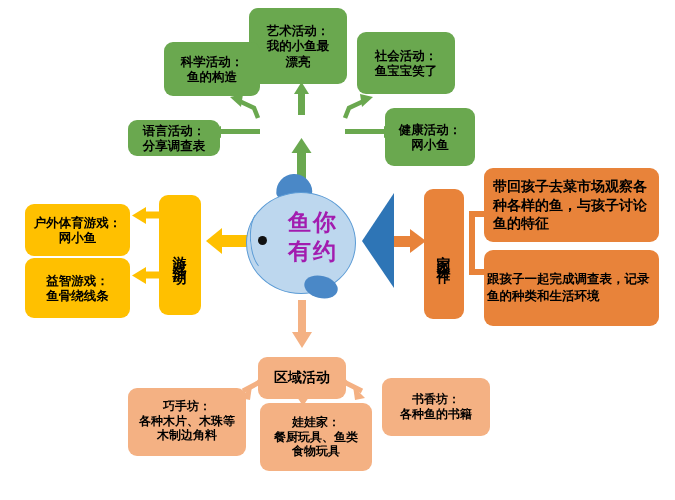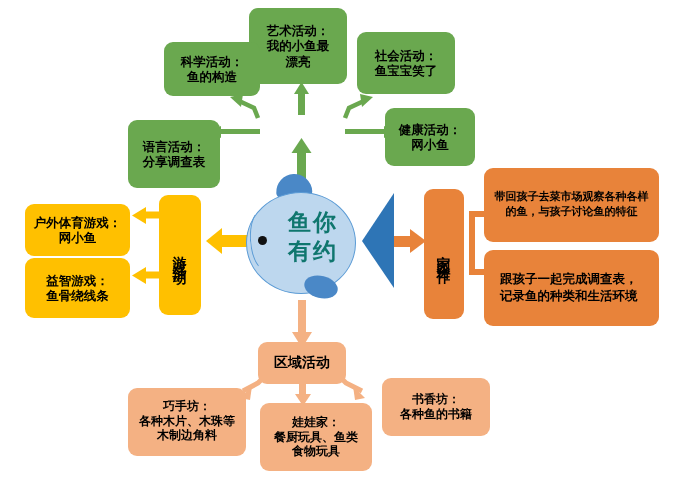--- a/index.html
+++ b/index.html
@@ -55,21 +55,21 @@
     background:#4a88c7;border-radius:50% 50% 40% 40%/70% 70% 30% 30%;
     transform:rotate(-3deg);
   }
   .fish-finBot{
     position:absolute;left:76px;top:108px;width:34px;height:22px;
     background:#4a88c7;border-radius:50%;
     transform:rotate(14deg);
   }
   .fish-text{
     position:absolute;left:46px;top:40px;width:78px;
-    font-size:23px;font-weight:bold;color:#0f766e;line-height:1.25;
+    font-size:23px;font-weight:bold;color:#a21caf;line-height:1.25;
     text-align:center;white-space:pre-line;letter-spacing:2px;
   }
 </style>
 </head>
 <body>
 
 <div id="canvas">
 
   <svg id="wires" viewBox="0 0 675 500">
 
@@ -141,41 +141,41 @@
   <div class="node green" style="left:249px;top:8px;width:98px;height:76px;font-size:12.5px;">艺术活动：
 我的小鱼最
 漂亮</div>
 
   <div class="node green" style="left:164px;top:42px;width:96px;height:54px;font-size:12.5px;">科学活动：
 鱼的构造</div>
 
   <div class="node green" style="left:357px;top:32px;width:98px;height:62px;font-size:12.5px;">社会活动：
 鱼宝宝笑了</div>
 
-  <div class="node green" style="left:128px;top:120px;width:92px;height:68px;font-size:12.5px;">语言活动：
+  <div class="node green" style="left:128px;top:120px;width:92px;height:36px;font-size:12.5px;">语言活动：
 分享调查表</div>
 
   <div class="node green" style="left:385px;top:108px;width:90px;height:58px;font-size:12.5px;">健康活动：
 网小鱼</div>
 
   <div class="node yellow vert" style="left:159px;top:195px;width:42px;height:120px;font-size:14px;">游戏活动</div>
 
   <div class="node yellow" style="left:25px;top:204px;width:105px;height:52px;font-size:12.5px;">户外体育游戏：
 网小鱼</div>
 
   <div class="node yellow" style="left:25px;top:258px;width:105px;height:60px;font-size:12.5px;">益智游戏：
 鱼骨绕线条</div>
 
   <div class="node orange vert" style="left:424px;top:189px;width:40px;height:130px;font-size:14px;">家园合作</div>
 
-  <div class="node orange" style="left:484px;top:168px;width:175px;height:74px;font-size:11px;line-height:1.35;padding:4px 9px;text-align:center;justify-content:flex-start;">带回孩子去菜市场观察各种各样的鱼，与孩子讨论鱼的特征</div>
+  <div class="node orange" style="left:484px;top:168px;width:175px;height:74px;font-size:14px;line-height:1.35;padding:4px 9px;text-align:left;justify-content:flex-start;">带回孩子去菜市场观察各种各样的鱼，与孩子讨论鱼的特征</div>
 
-  <div class="node orange" style="left:484px;top:250px;width:175px;height:76px;font-size:12.5px;line-height:1.35;padding:4px 16px;text-align:left;justify-content:flex-start;">跟孩子一起完成调查表，记录鱼的种类和生活环境</div>
+  <div class="node orange" style="left:484px;top:250px;width:175px;height:76px;font-size:12.5px;line-height:1.35;padding:4px 3px;text-align:left;justify-content:flex-start;">跟孩子一起完成调查表，记录鱼的种类和生活环境</div>
 
-  <div class="node tan" style="left:258px;top:342px;width:88px;height:42px;font-size:14px;">区域活动</div>
+  <div class="node tan" style="left:258px;top:357px;width:88px;height:42px;font-size:14px;">区域活动</div>
 
   <div class="node tan" style="left:128px;top:388px;width:118px;height:68px;font-size:12px;font-family:Liberation Mono, monospace;">巧手坊：
 各种木片、木珠等
 木制边角料</div>
 
   <div class="node tan" style="left:382px;top:378px;width:108px;height:58px;font-size:12px;">书香坊：
 各种鱼的书籍</div>
 
   <div class="node tan" style="left:260px;top:403px;width:112px;height:68px;font-size:12px;">娃娃家：
 餐厨玩具、鱼类

